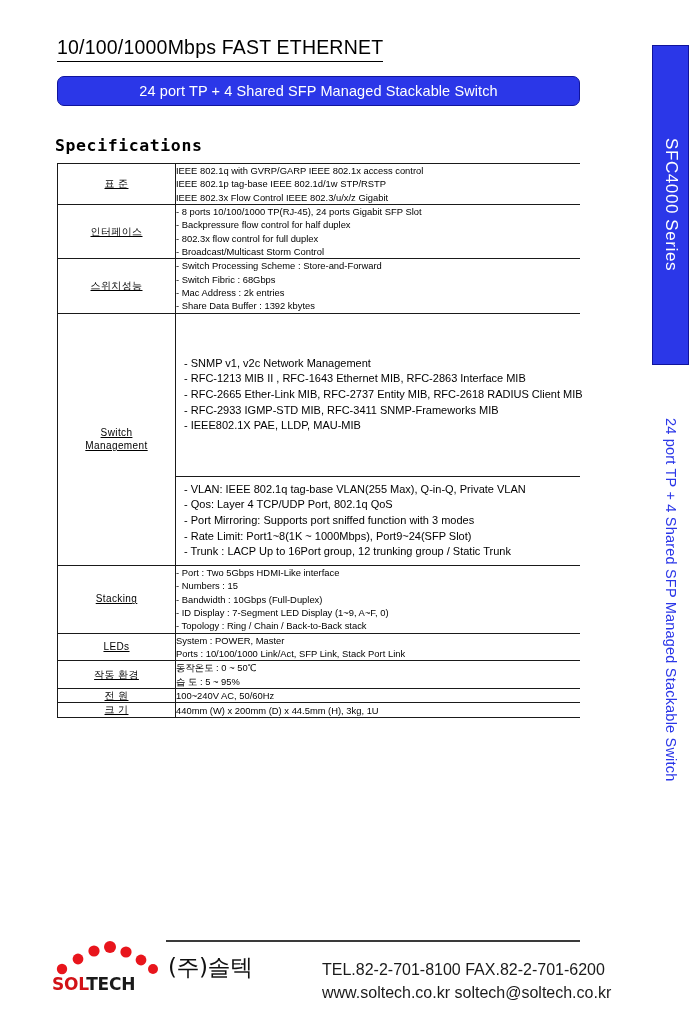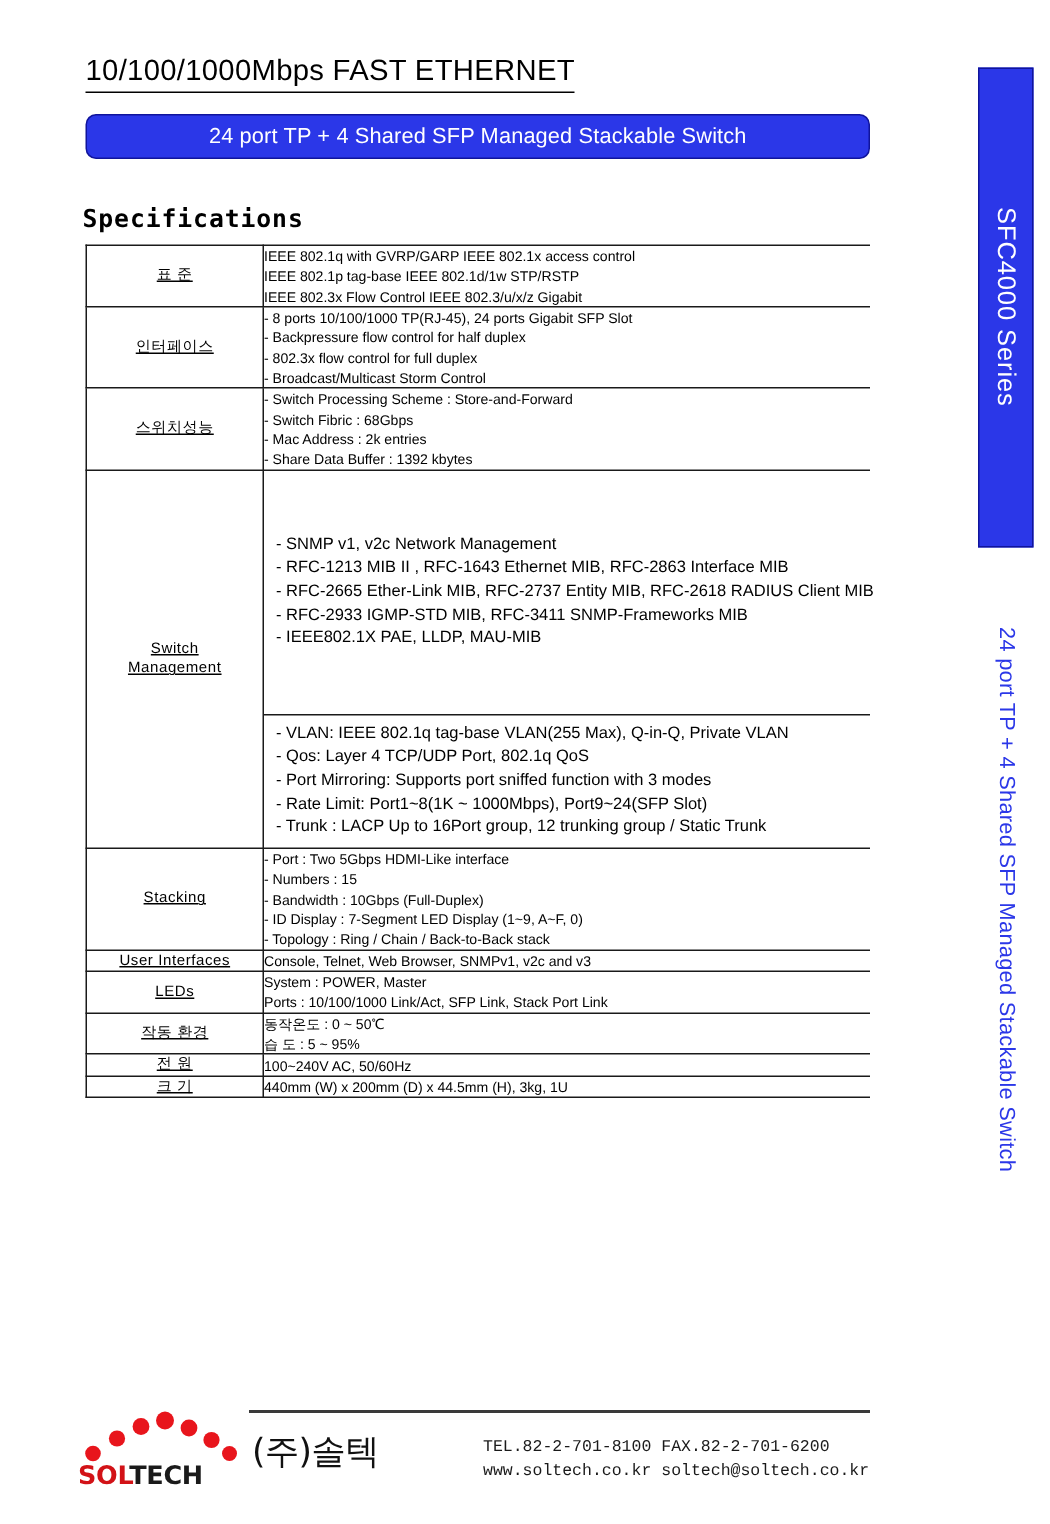--- a/index.html
+++ b/index.html
@@ -155,24 +155,24 @@
     top: 34px;
     font-size: 23px;
     letter-spacing: -0.5px;
     color: #111;
     font-family: "DejaVu Sans", sans-serif;
   }
   #contact {
     position: absolute;
     left: 322px;
     top: 40px;
-    font-size: 11px;
+    font-size: 16px;
     line-height: 1.45;
     color: #1a1a1a;
-    font-family: Liberation Mono, monospace;
+    font-family: Liberation Sans, sans-serif;
   }
 
   
   #side-tab {
     position: absolute;
     left: 652px;
     top: 45px;
     width: 37px;
     height: 320px;
     background: #2b37e8;
@@ -274,26 +274,20 @@
           <td class="label">Stacking</td>
           <td class="value">
             <div class="vline">- Port : Two 5Gbps HDMI-Like interface</div>
             <div class="vline">- Numbers : 15</div>
             <div class="vline">- Bandwidth : 10Gbps (Full-Duplex)</div>
             <div class="vline">- ID Display : 7-Segment LED Display (1~9, A~F, 0)</div>
             <div class="vline">- Topology : Ring / Chain / Back-to-Back stack</div>
           </td>
         </tr>
         <tr class="row">
-          <td class="label">User Interfaces</td>
-          <td class="value">
-            <div class="vline">Console, Telnet, Web Browser, SNMPv1, v2c and v3</div>
-          </td>
-        </tr>
-        <tr class="row">
           <td class="label">LEDs</td>
           <td class="value">
             <div class="vline">System : POWER, Master</div>
             <div class="vline">Ports : 10/100/1000 Link/Act, SFP Link, Stack Port Link</div>
           </td>
         </tr>
         <tr class="row">
           <td class="label">작동 환경</td>
           <td class="value">
             <div class="vline">동작온도 : 0 ~ 50℃</div>

